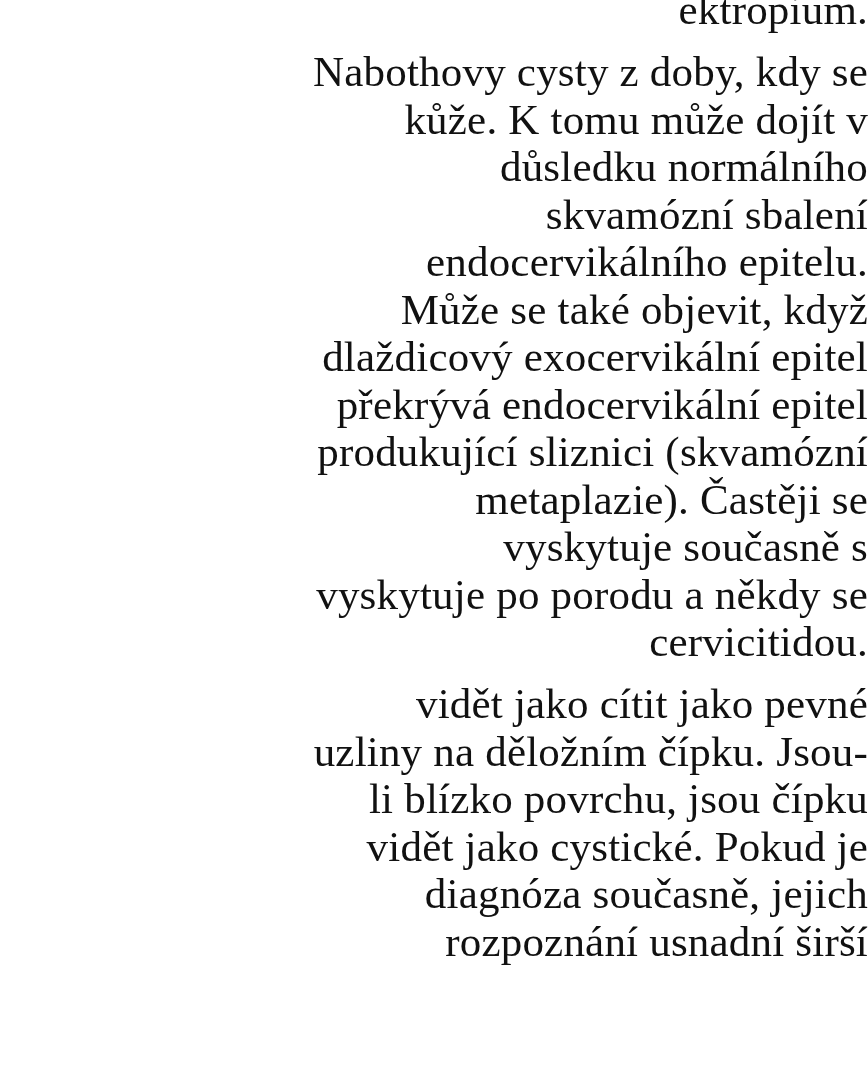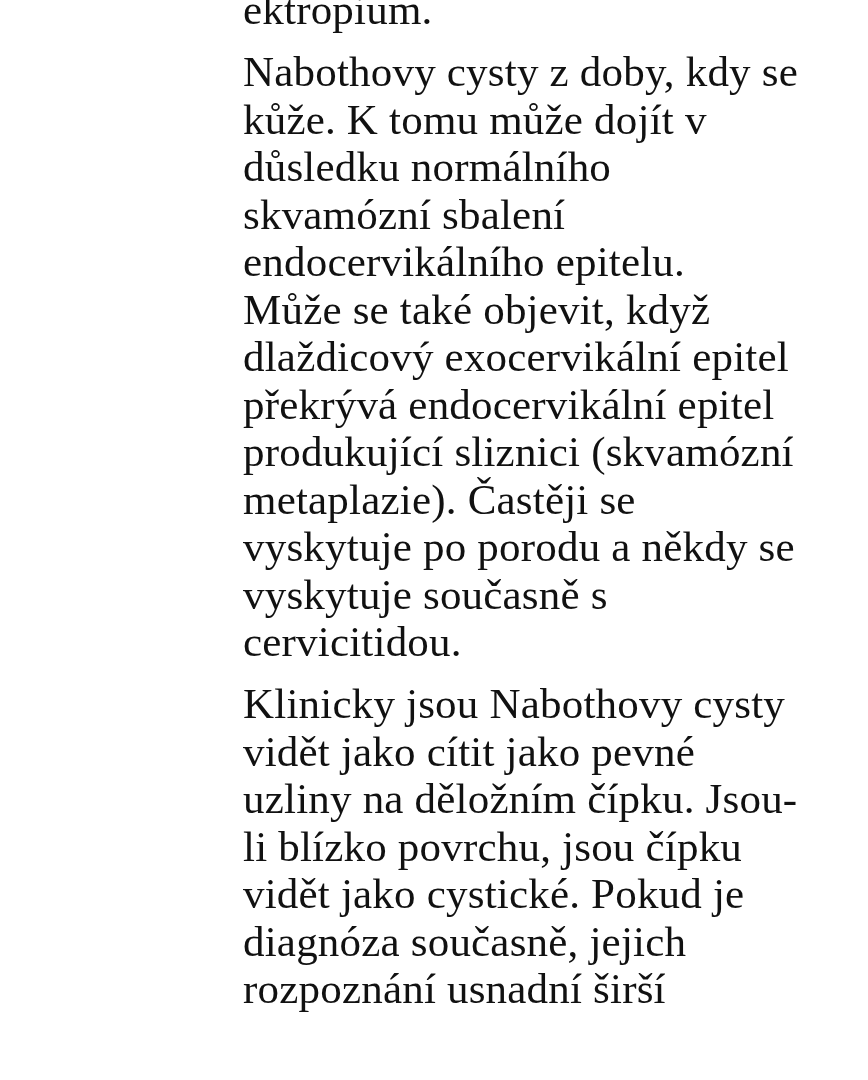--- a/index.html
+++ b/index.html
@@ -14,20 +14,21 @@
     position: relative;
   }
   .page {
     position: absolute;
     left: 0;
     top: 0;
     width: 868px;
     height: 1080px;
     overflow: hidden;
     background: #ffffff;
+    text-align: right;
   }
   .column {
     position: absolute;
     left: 243px;
     top: -14px;
     width: 625px;
     color: #111111;
     font-family: "Liberation Serif", "DejaVu Serif", serif;
     font-size: 43px;
     line-height: 47.5px;
@@ -56,27 +57,26 @@
       <span class="line">Nabothovy cysty z doby, kdy se</span>
       <span class="line">kůže. K tomu může dojít v</span>
       <span class="line">důsledku normálního</span>
       <span class="line">skvamózní sbalení</span>
       <span class="line">endocervikálního epitelu.</span>
       <span class="line">Může se také objevit, když</span>
       <span class="line">dlaždicový exocervikální epitel</span>
       <span class="line">překrývá endocervikální epitel</span>
       <span class="line">produkující sliznici (skvamózní</span>
       <span class="line">metaplazie). Častěji se</span>
+      <span class="line">vyskytuje současně s</span>
       <span class="line">vyskytuje po porodu a někdy se</span>
-      <span class="line">vyskytuje současně s</span>
       <span class="line">cervicitidou.</span>
     </p>
 
     <p class="para">
-      <span class="line">Klinicky jsou Nabothovy cysty</span>
       <span class="line">vidět jako cítit jako pevné</span>
       <span class="line">uzliny na děložním čípku. Jsou-</span>
       <span class="line">li blízko povrchu, jsou čípku</span>
       <span class="line">vidět jako cystické. Pokud je</span>
       <span class="line">diagnóza současně, jejich</span>
       <span class="line">rozpoznání usnadní širší</span>
     </p>
 
   </div>
 </div>

